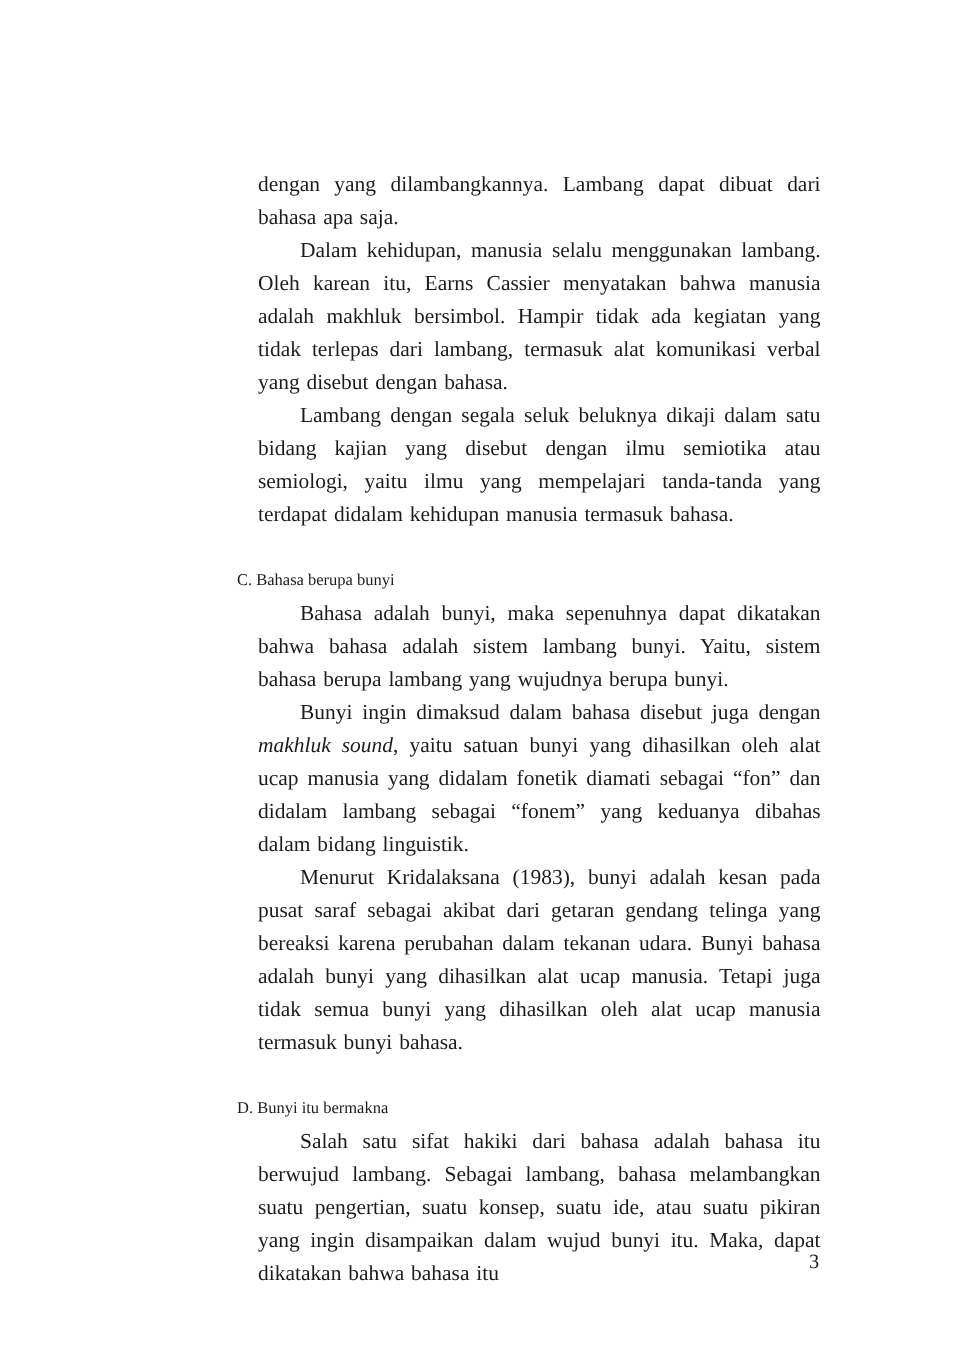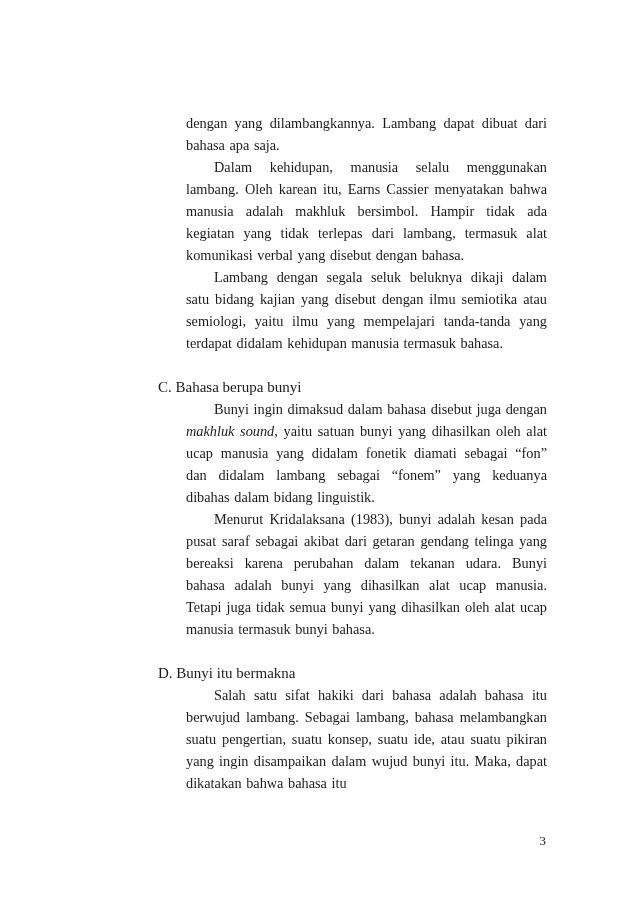--- a/index.html
+++ b/index.html
@@ -16,33 +16,33 @@
     color: #1b1b1b;
     overflow: hidden;
   }
   .content {
     position: absolute;
     left: 158px;
     top: 112px;
     width: 389px;
   }
   .para {
-    margin: 0 0 0 28px;
+    margin: 0 0 0 14px;
     font-size: 14.3px;
     line-height: 22px;
     text-align: justify;
     text-indent: 28px;
     word-spacing: 1px;
   }
   .para.no-indent {
     text-indent: 0;
   }
   .heading {
     margin: 22px 0 0 0;
-    font-size: 15px;
+    font-size: 11px;
     line-height: 22px;
     font-weight: normal;
   }
   .page-number {
     position: absolute;
     right: 92px;
     top: 832px;
     font-size: 13.5px;
     line-height: 18px;
   }
@@ -54,20 +54,21 @@
   <div class="content">
 
     <p class="para no-indent">dengan yang dilambangkannya. Lambang dapat dibuat dari bahasa apa saja.</p>
 
     <p class="para">Dalam kehidupan, manusia selalu menggunakan lambang. Oleh karean itu, Earns Cassier menyatakan bahwa manusia adalah makhluk bersimbol. Hampir tidak ada kegiatan yang tidak terlepas dari lambang, termasuk alat komunikasi verbal yang disebut dengan bahasa.</p>
 
     <p class="para">Lambang dengan segala seluk beluknya dikaji dalam satu bidang kajian yang disebut dengan ilmu semiotika atau semiologi, yaitu ilmu yang mempelajari tanda-tanda yang terdapat didalam kehidupan manusia termasuk bahasa.</p>
 
     <h3 class="heading">C. Bahasa berupa bunyi</h3>
 
+    <p class="para">Bahasa adalah bunyi, maka sepenuhnya dapat dikatakan bahwa bahasa adalah sistem lambang bunyi. Yaitu, sistem bahasa berupa lambang yang wujudnya berupa bunyi.</p>
 
     <p class="para"><span>Bunyi ingin dimaksud dalam bahasa disebut juga dengan </span><span style="font-style: italic;">makhluk sound</span><span>, yaitu satuan bunyi yang dihasilkan oleh alat ucap manusia yang didalam fonetik diamati sebagai “fon” dan didalam lambang sebagai “fonem” yang keduanya dibahas dalam bidang linguistik.</span></p>
 
     <p class="para">Menurut Kridalaksana (1983), bunyi adalah kesan pada pusat saraf sebagai akibat dari getaran gendang telinga yang bereaksi karena perubahan dalam tekanan udara. Bunyi bahasa adalah bunyi yang dihasilkan alat ucap manusia. Tetapi juga tidak semua bunyi yang dihasilkan oleh alat ucap manusia termasuk bunyi bahasa.</p>
 
     <h3 class="heading">D. Bunyi itu bermakna</h3>
 
     <p class="para">Salah satu sifat hakiki dari bahasa adalah bahasa itu berwujud lambang. Sebagai lambang, bahasa melambangkan suatu pengertian, suatu konsep, suatu ide, atau suatu pikiran yang ingin disampaikan dalam wujud bunyi itu. Maka, dapat dikatakan bahwa bahasa itu</p>
 
   </div>

